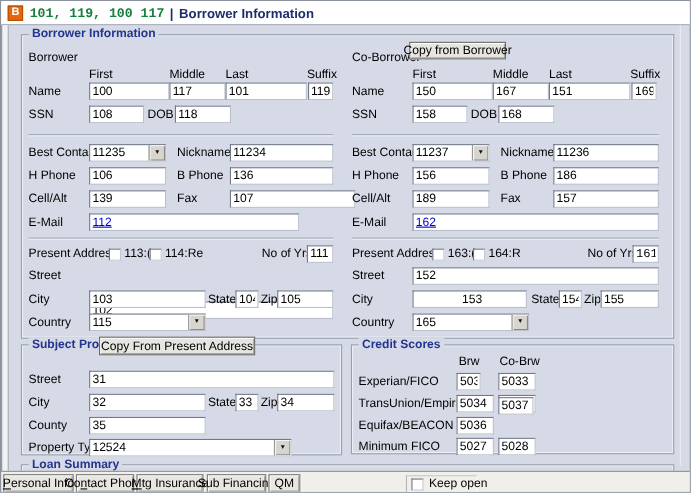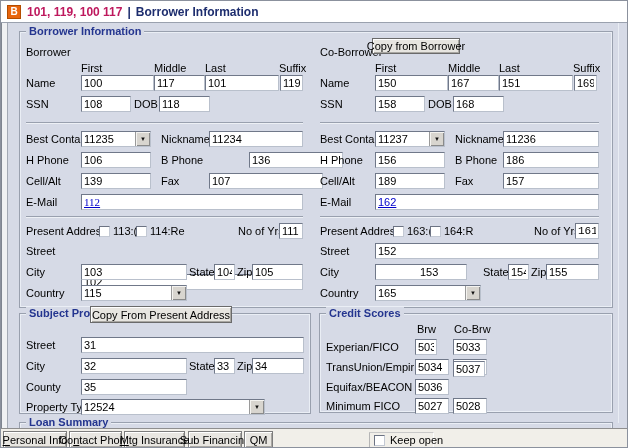--- a/index.html
+++ b/index.html
@@ -9,21 +9,21 @@
     background:#d6dae6; overflow:hidden;
     font-family:"Liberation Sans", sans-serif; font-size:11px; color:#000;
     border:1px solid #8b919d;
   }
   
   .titlebar { position:absolute; left:0; top:0; width:628px; height:22px;
     background:#ffffff; border-bottom:1px solid #9aa1ae; display:flex; align-items:center; }
   .appicon { width:14px; height:14px; margin-left:6px; background:#e8650e;
     border:1px solid #b34d00; color:#fff; font-weight:bold; font-size:10px;
     display:flex; align-items:center; justify-content:center; }
-  .tb-ids { margin-left:6px; color:#be185d; font-weight:bold; font-size:12px; }
+  .tb-ids { margin-left:6px; color:#15803d; font-weight:bold; font-size:12px;font-family:Liberation Mono, monospace; }
   .tb-sep { margin-left:5px; color:#1d2d6e; font-weight:bold; font-size:12px; }
   .tb-title { margin-left:5px; color:#1d2d6e; font-weight:bold; font-size:12px; }
   
   .edge-left { position:absolute; left:0; top:22px; width:7px; height:426px;
     background:#f0f1f3; border-right:1px solid #a3a9b4; box-shadow:inset 1px 0 0 #7f8590; }
   .edge-right { position:absolute; left:617px; top:22px; width:1px; height:400px; background:#e9edf4; }
   
   .grp { position:absolute; border:1px solid #99a0ae;
     box-shadow:inset 1px 1px 0 #eaeef5, inset -1px -1px 0 #eaeef5; }
   .gtitle { position:absolute; top:-7px; left:6px; background:#d6dae6; padding:0 3px;
@@ -103,29 +103,29 @@
       <div class="combo" style="left:55px;top:99px;width:70px">
         <span class="v">11235</span>
         <span class="btn">▼</span>
       </div>
       <span class="lbl" style="left:135px;top:101px">Nickname</span>
       <input class="inp" style="left: 183px; top: 99px; width: 94px;" value="11234">
 
       <span class="lbl" style="left:0;top:122px">H Phone</span>
       <input class="inp" style="left: 55px; top: 120px; width: 70px;" value="106">
       <span class="lbl" style="left:135px;top:122px">B Phone</span>
-      <input class="inp" style="left: 183px; top: 120px; width: 94px; margin-left: 40px;" value="136">
+      <input class="inp" style="left: 183px; top: 120px; width: 94px;" value="136">
 
       <span class="lbl" style="left:0;top:143px">Cell/Alt</span>
       <input class="inp" style="left: 55px; top: 141px; width: 70px;" value="139">
       <span class="lbl" style="left:135px;top:143px">Fax</span>
       <input class="inp" style="left: 183px; top: 141px; width: 114px;" value="107">
 
       <span class="lbl" style="left:0;top:164px">E-Mail</span>
-      <input class="inp email" style="left: 55px; top: 162px; width: 222px; font-family: Liberation Serif, serif;" value="112">
+      <input class="inp email" style="left: 55px; top: 162px; width: 191px;" value="112">
 
       <div class="sep" style="left:0;top:184px;width:277px"></div>
 
       <span class="lbl" style="left:0;top:193px">Present Address</span>
       <span class="cb" style="left:73px;top:194px"></span>
       <span class="lbl" style="left:87px;top:193px">113:(</span>
       <span class="cb" style="left:110px;top:194px"></span>
       <span class="lbl" style="left:124px;top:193px">114:Re</span>
       <span class="lbl" style="left:212px;top:193px">No of Yrs</span>
       <input class="inp" style="left: 253px; top: 191px; width: 24px;" value="111">
@@ -197,21 +197,21 @@
       <span class="lbl" style="left:87px;top:193px">163:(</span>
       <span class="cb" style="left:110px;top:194px"></span>
       <span class="lbl" style="left:124px;top:193px">164:R</span>
       <span class="lbl" style="left:214px;top:193px">No of Yrs</span>
       <input class="inp" style="left: 255px; top: 191px; width: 24px; font-family: Liberation Mono, monospace;" value="161">
 
       <span class="lbl" style="left:0;top:213px">Street</span>
       <input class="inp" style="left: 55px; top: 211px; width: 224px;" value="152">
 
       <span class="lbl" style="left:0;top:234px">City</span>
-      <input class="inp" style="left: 55px; top: 232px; width: 92px; padding-left: 44px;" value="153">
+      <input class="inp" style="left: 55px; top: 232px; width: 104px; padding-left: 44px;" value="153">
       <span class="lbl" style="left:163px;top:234px">State</span>
       <input class="inp" style="left: 188px; top: 232px; width: 21px;" value="154">
       <span class="lbl" style="left:211px;top:234px">Zip</span>
       <input class="inp" style="left: 226px; top: 232px; width: 53px;" value="155">
 
       <span class="lbl" style="left:0;top:255px">Country</span>
       <div class="combo" style="left:55px;top:253px;width:106px">
         <span class="v">165</span>
         <span class="btn">▼</span>
       </div>

